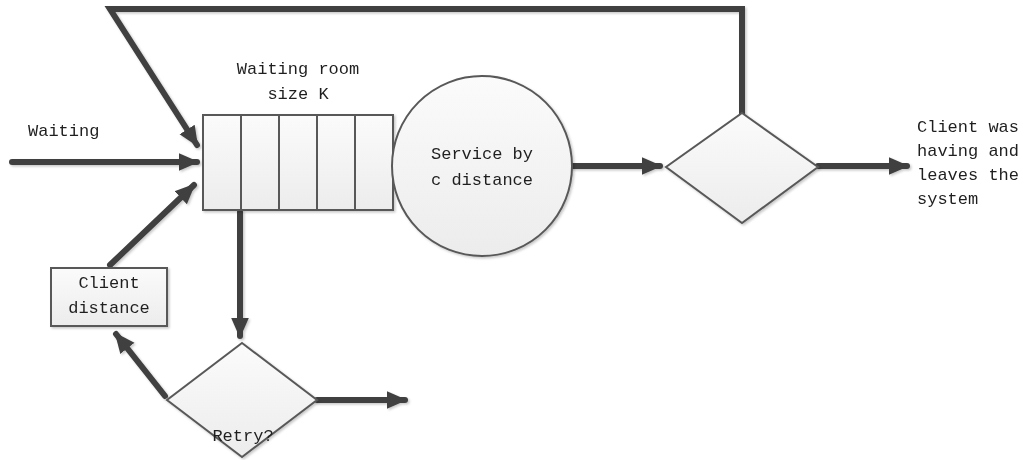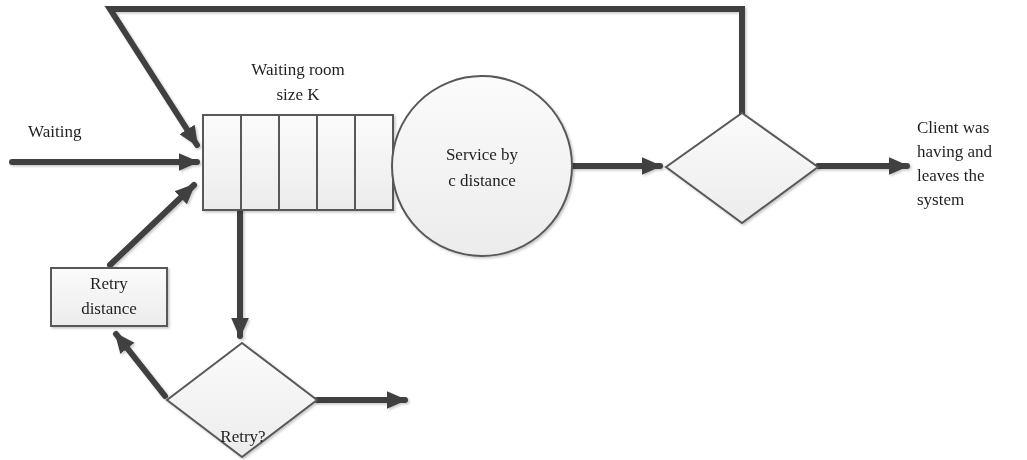--- a/index.html
+++ b/index.html
@@ -8,21 +8,21 @@
     --shape-fill-top:#fbfbfb;
     --shape-fill-bottom:#ececec;
     --text:#1f1f1f;
     --background:#ffffff;
   }
   html,body{margin:0;padding:0;background:var(--background);}
   #canvas{
     position:relative;
     width:1027px;height:460px;
     background:var(--background);
-    font-family:Liberation Serif, serif;
+    font-family:Liberation Mono, monospace;
     overflow:hidden;
   }
   #shapes{position:absolute;left:0;top:0;}
   .connector{
     stroke:var(--connector);
     stroke-width:6;
     fill:none;
     stroke-linecap:round;
     stroke-linejoin:miter;
   }
@@ -101,17 +101,17 @@
 
 
   <div class="lbl" style="left:917px;top:116px;line-height:24px;">Client was
 having and
 leaves the
 system</div>
 
 
   <div class="lbl center" style="left:243px;top:388px;margin-top:36px;">Retry?</div>
 
-  <div class="lbl center" style="left:109px;top:271px;">Retry
+  <div class="lbl center" style="left:109px;top:271px;">Client
 distance</div>
 
 
 </div>
 
 </body></html>

